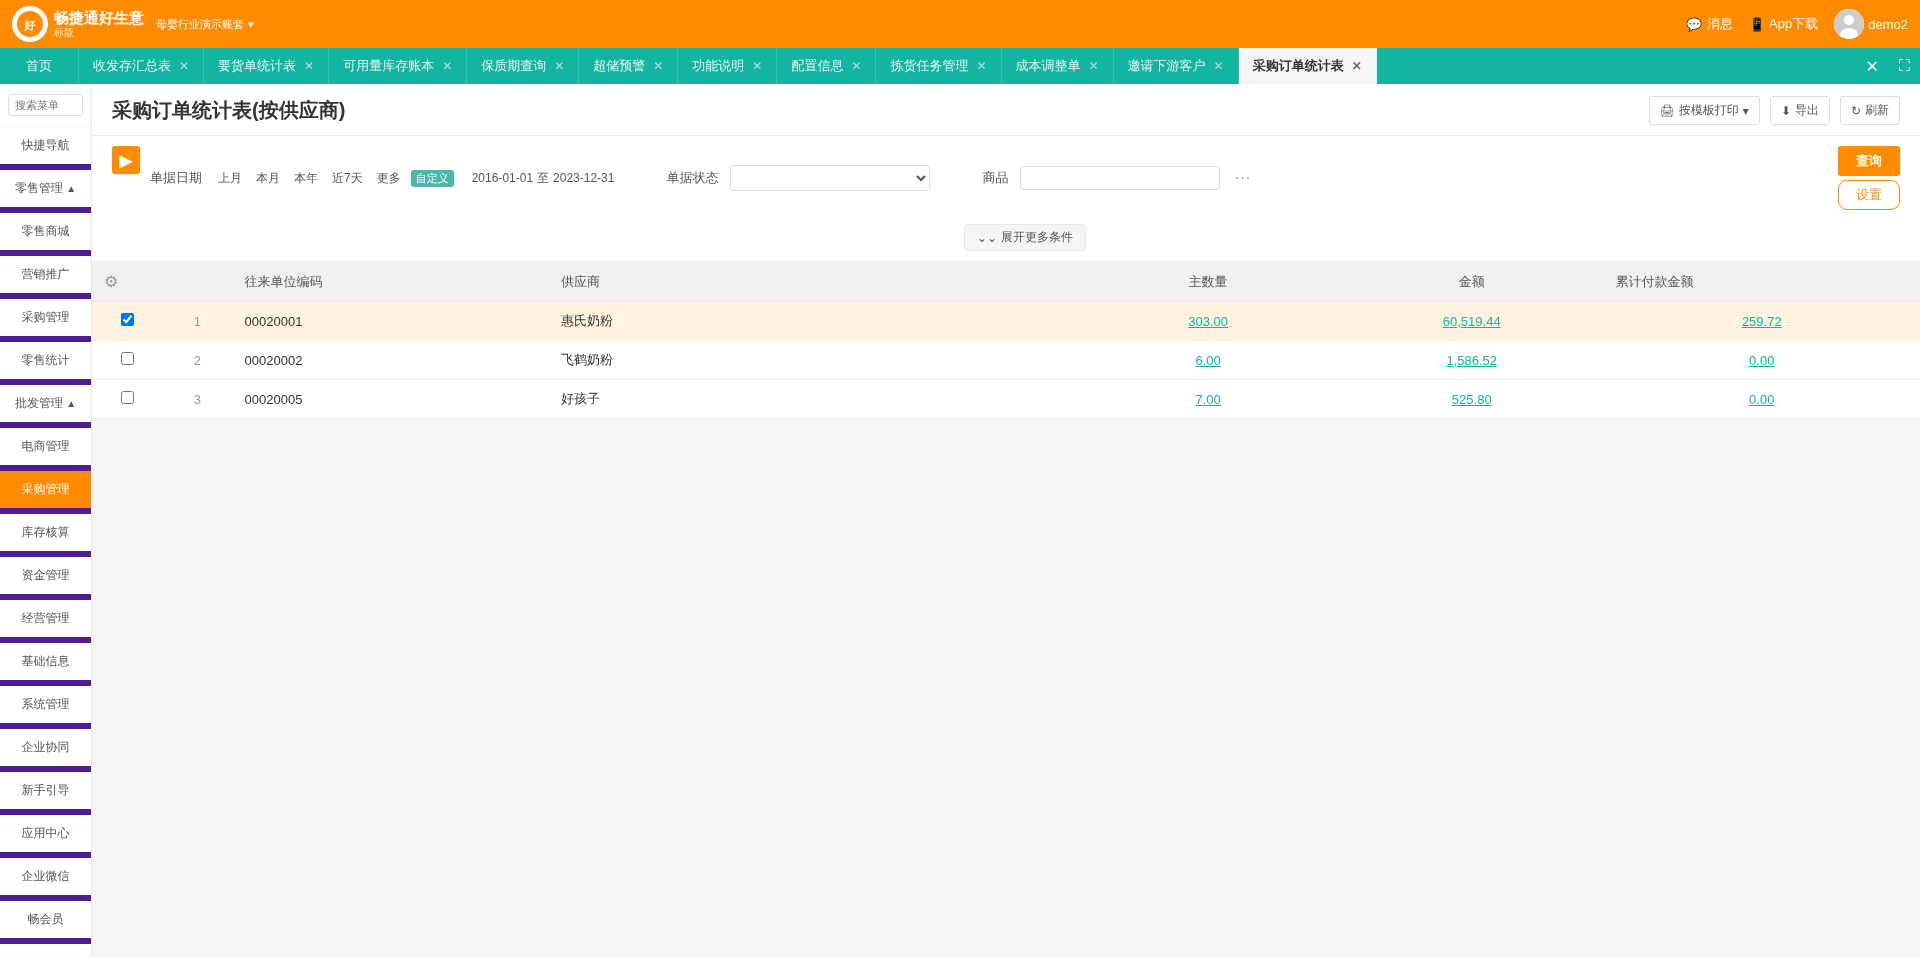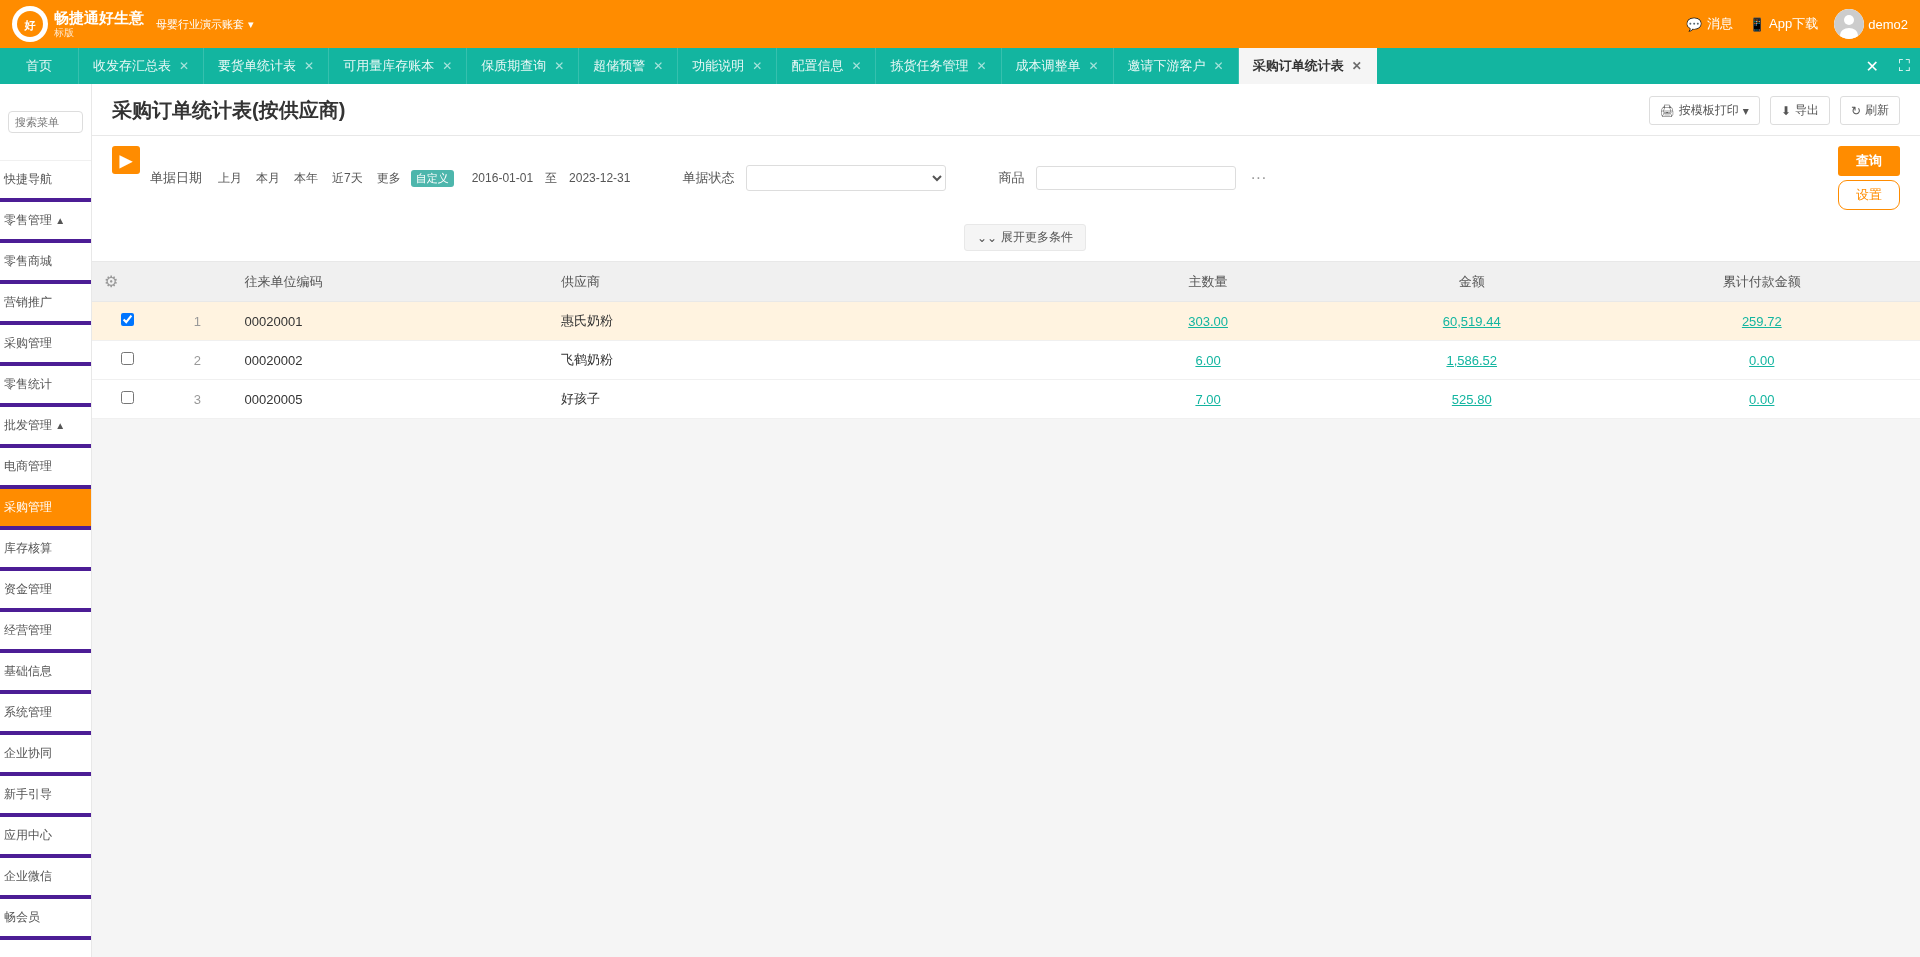--- a/index.html
+++ b/index.html
@@ -125,30 +125,30 @@
       width: 92px;
       background: #fff;
       display: flex;
       flex-direction: column;
       border-right: 1px solid #e8e8e8;
       flex-shrink: 0;
       overflow-y: auto;
     }
     .sidebar-item {
       padding: 10px 4px;
-      text-align: left;
-      font-size: 12px;
-      color: #555;
-      cursor: pointer;
-      border-bottom: 4px solid #4c1d95;
+      text-align: center;
+      font-size: 12px;
+      color: #555;
+      cursor: pointer;
+      border-bottom: 6px solid #4c1d95;
       position: relative;
     }
     .sidebar-item.active { background: #ff8c00; color: #fff; }
     .sidebar-search {
-      padding: 27px 8px;
+      padding: 10px 8px;
       border-bottom: 1px solid #f0f0f0;
     }
     .sidebar-search input {
       width: 100%;
       border: 1px solid #ddd;
       border-radius: 4px;
       padding: 4px 6px;
       font-size: 11px;
       outline: none;
     }
@@ -580,21 +580,21 @@
           <div class="filter-row">
             <span class="filter-label">单据日期</span>
             <div class="date-shortcuts">
               <span class="date-btn">上月</span>
               <span class="date-btn">本月</span>
               <span class="date-btn">本年</span>
               <span class="date-btn">近7天</span>
               <span class="date-btn">更多</span>
               <span class="custom-badge">自定义</span>
             </div>
-            <div style="display:flex;align-items:center;gap:12px;margin-left:6px;">
+            <div style="display:flex;align-items:center;gap:4px;margin-left:6px;">
               <span style="font-size:12px;color:#555;">2016-01-01</span>
               <span style="font-size:12px;color:#555;">至</span>
               <span style="font-size:12px;color:#555;">2023-12-31</span>
             </div>
 
             <span class="filter-label" style="margin-left:40px;">单据状态</span>
             <select class="filter-select">
               <option value=""></option>
             </select>
 
@@ -622,21 +622,21 @@
         <thead>
           <tr>
             <th class="settings-col">
               <span class="settings-icon">⚙</span>
             </th>
             <th style="width:40px;"></th>
             <th style="width:180px;">往来单位编码</th>
             <th style="width:300px;">供应商</th>
             <th style="text-align:center;width:150px;">主数量</th>
             <th style="text-align:center;width:150px;">金额</th>
-            <th style="text-align:center;width:180px;">累计付款金额</th>
+            <th style="width:180px;">累计付款金额</th>
           </tr>
         </thead>
         <tbody id="table-body">
         <tr class="row-selected">
       <td class="settings-col">
         <input type="checkbox" checked="" style="">
       </td>
       <td class="row-num">1</td>
       <td>00020001</td>
       <td>惠氏奶粉</td>

